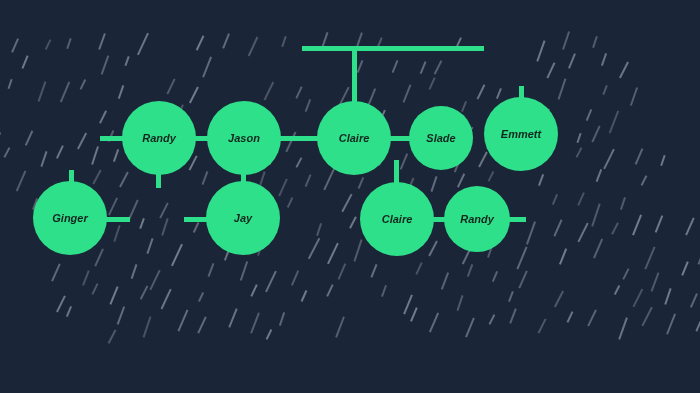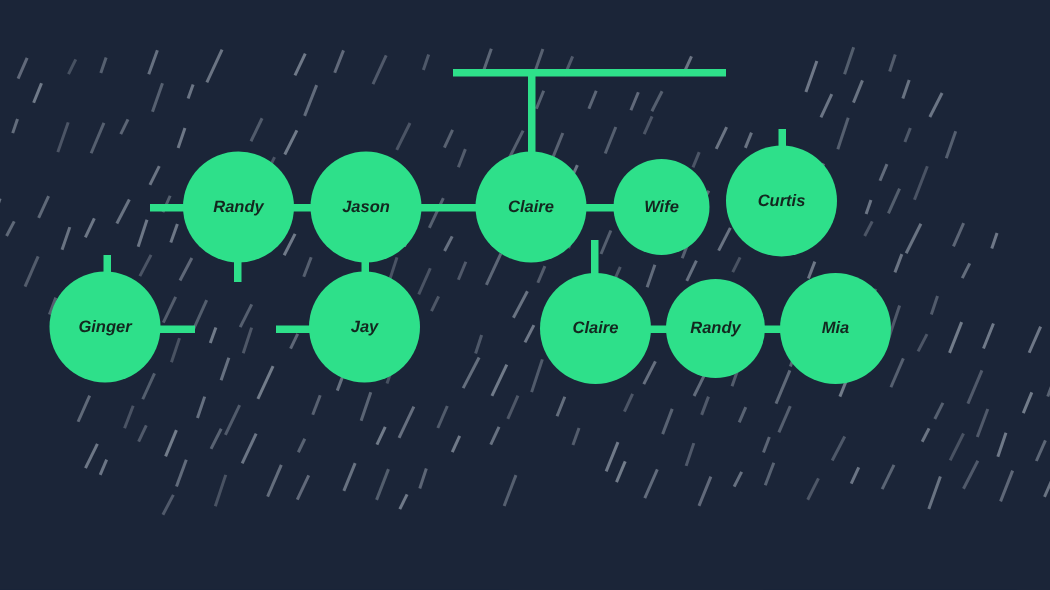--- a/index.html
+++ b/index.html
@@ -318,41 +318,38 @@
 
   <div class="node" style="left:207px; top:101px; width:74px; height:74px;">
     <span>Jason</span>
   </div>
 
   <div class="node" style="left:317px; top:101px; width:74px; height:74px;">
     <span>Claire</span>
   </div>
 
   <div class="node" style="left:409px; top:106px; width:64px; height:64px;">
-    <span>Wife</span>
+    <span>Slade</span>
   </div>
 
   <div class="node" style="left:484px; top:97px; width:74px; height:74px;">
-    <span>Curtis</span>
+    <span>Emmett</span>
   </div>
 
   <div class="node" style="left:33px; top:181px; width:74px; height:74px;">
     <span>Ginger</span>
   </div>
 
 
   <div class="node" style="left:206px; top:181px; width:74px; height:74px;">
     <span>Jay</span>
   </div>
 
   <div class="node" style="left:360px; top:182px; width:74px; height:74px;">
     <span>Claire</span>
   </div>
 
   <div class="node" style="left:444px; top:186px; width:66px; height:66px;">
     <span>Randy</span>
   </div>
 
-  <div class="node" style="left:520px; top:182px; width:74px; height:74px;">
-    <span>Mia</span>
-  </div>
 
 </div>
 
 </body></html>

